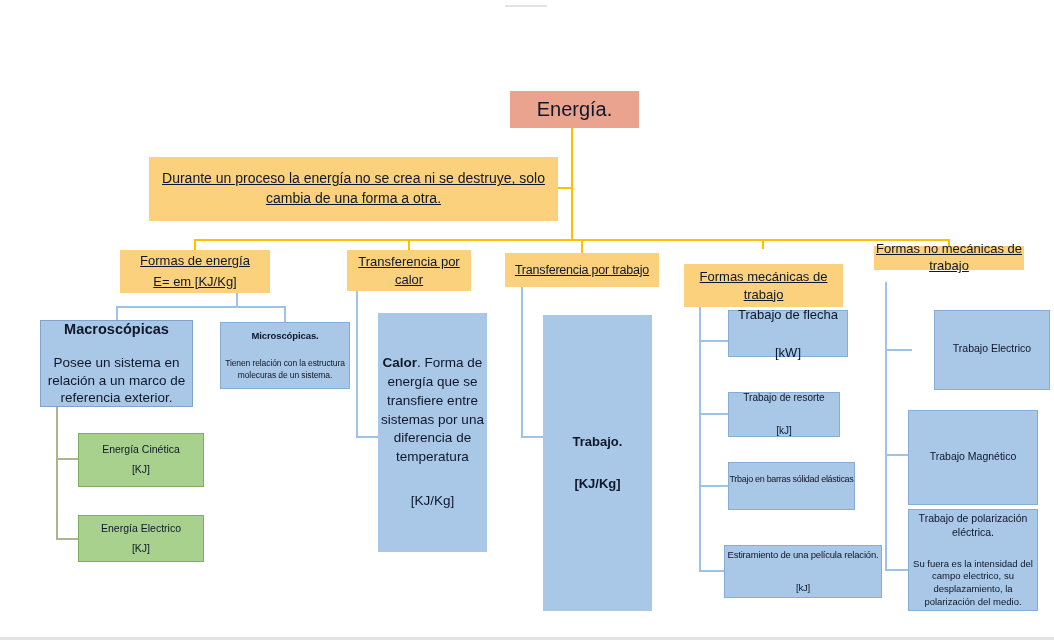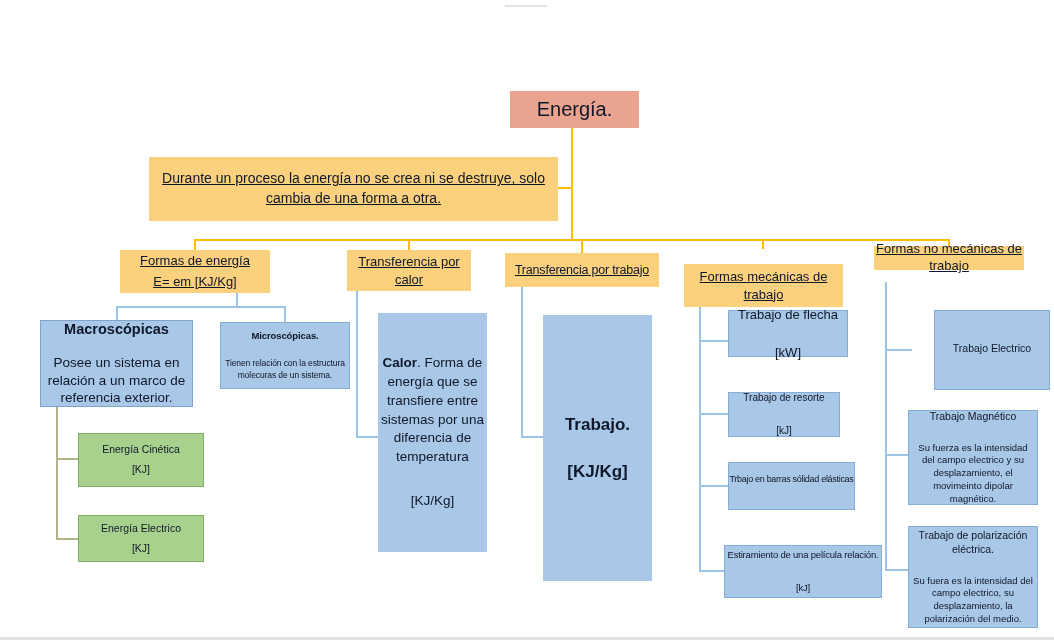--- a/index.html
+++ b/index.html
@@ -117,21 +117,21 @@
     <span>[KJ]</span>
   </div>
 
   <div class="box blue" style="left:378px; top:313px; width:109px; height:239px; font-size:13.5px; line-height:1.4; padding:2px;">
     <div>
       <span class="b">Calor</span><span>. Forma de energía que se transfiere entre sistemas por una diferencia de temperatura</span>
     </div>
     <div style="margin-top:10px;">[KJ/Kg]</div>
   </div>
 
-  <div class="box blue" style="left:543px; top:315px; width:109px; height:266px; font-size:17px; line-height:1.4; padding:2px;">
+  <div class="box blue" style="left:543px; top:315px; width:109px; height:296px; font-size:13px; line-height:1.4; padding:2px;">
     <div class="b">Trabajo.</div>
     <div class="b" style="margin-top:8px;">[KJ/Kg]</div>
   </div>
 
   <div class="box blue blue-b" style="left:728px; top:310px; width:120px; height:47px; font-size:13px; line-height:1.8;">
     <span>Trabajo de flecha</span>
     <span>[kW]</span>
   </div>
 
   <div class="box blue blue-b" style="left:728px; top:392px; width:112px; height:45px; font-size:10px; line-height:1.8;">
@@ -148,23 +148,22 @@
     <span class="nw">Estiramiento de una película relación.</span>
     <span>[kJ]</span>
   </div>
 
   <div class="box blue blue-b" style="left:912px; top:310px; width:116px; height:80px; font-size:9.5px; line-height:1.35; padding:0 2px;margin-left:22px;">
     <span style="font-size:10.5px; margin-bottom:3px;">Trabajo Electrico</span>
   </div>
 
   <div class="box blue blue-b" style="left:908px; top:410px; width:130px; height:95px; font-size:9.5px; line-height:1.35; padding:0 2px;">
     <span style="font-size:10.5px; margin-bottom:3px;">Trabajo Magnético</span>
-    <span>Su fuerza es la intensidad del campo electrico y su desplazamiento, el movimeinto dipolar magnético.</span>
   </div>
 
-  <div class="box blue blue-b" style="left:908px; top:526px; width:130px; height:102px; font-size:9.5px; line-height:1.35; padding:0 2px;">
+  <div class="box blue blue-b" style="left:908px; top:509px; width:130px; height:102px; font-size:9.5px; line-height:1.35; padding:0 2px;">
     <span style="font-size:10.5px; margin-bottom:3px;">Trabajo de polarización eléctrica.</span>
     <span>Su fuera es la intensidad del campo electrico, su desplazamiento, la polarización del medio.</span>
   </div>
 
   <div class="bottom-strip"></div>
 
 </div>
 
 </body></html>

